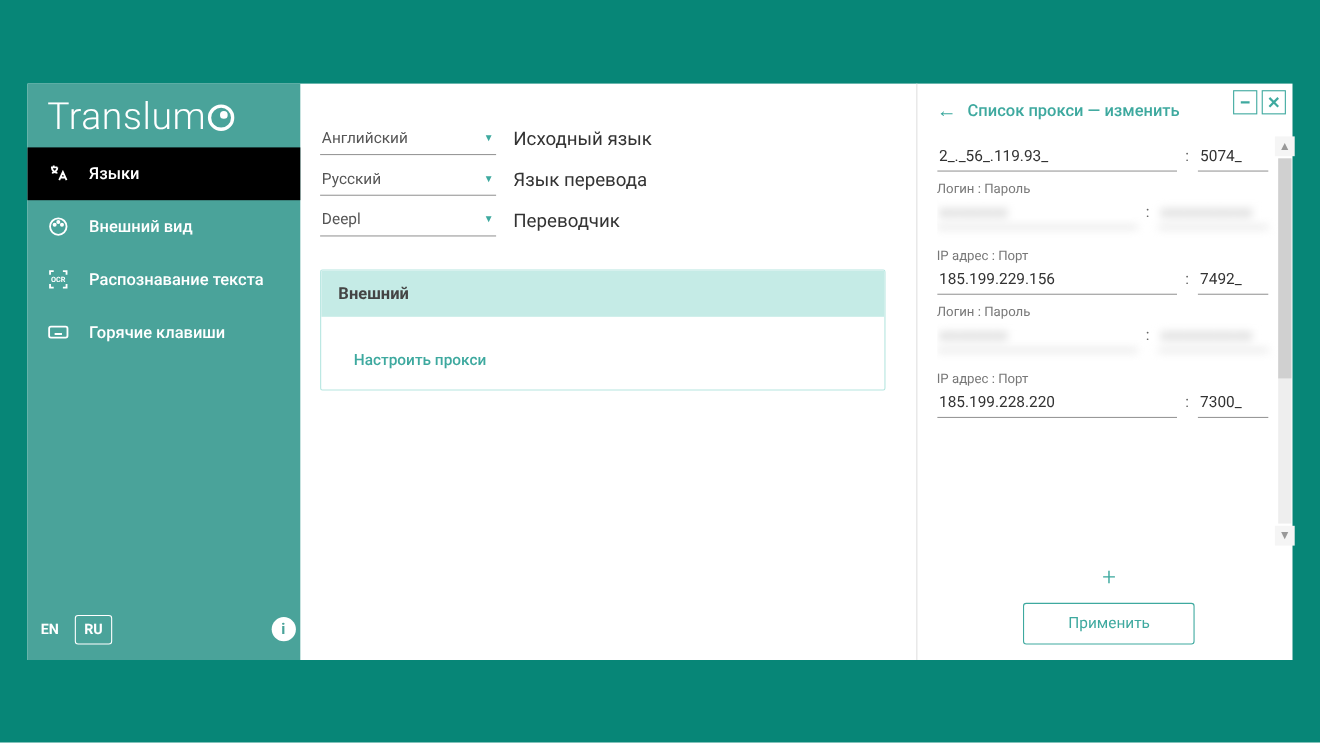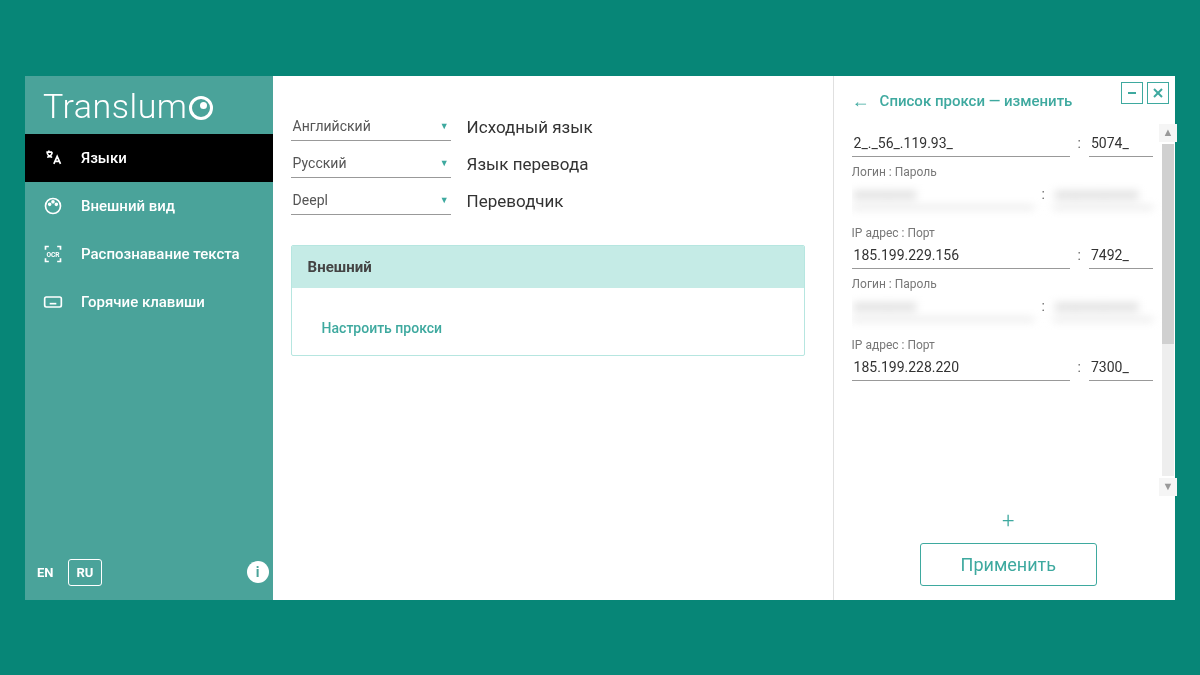--- a/index.html
+++ b/index.html
@@ -43,21 +43,21 @@
 .ip-field { flex: 1; border: none; border-bottom: 1px solid #999; padding: 3px 2px 5px; font-size: 14px; color: #333; outline: none; }
 .port-field { width: 64px; border: none; border-bottom: 1px solid #999; padding: 3px 2px 5px; font-size: 14px; color: #333; outline: none; }
 .colon { color: #666; font-size: 14px; padding: 0 2px; }
 .blurred { filter: blur(4px); color: #aaa; }
 .scroll-arrow { position: absolute; right: -2px; width: 18px; height: 18px; display: flex; align-items: center; justify-content: center; color: #999; cursor: pointer; font-size: 11px; background: #f5f5f5; }
 .scroll-up { top: 48px; }
 .scroll-down { bottom: 104px; }
 .scroll-track { position: absolute; right: 1px; top: 68px; bottom: 124px; width: 12px; background: #eee; }
 .scroll-thumb { position: absolute; right: 1px; top: 68px; width: 12px; height: 200px; background: #d0d0d0; }
 .add-btn { text-align: center; color: #3ea99f; font-size: 22px; font-weight: 300; cursor: pointer; margin: 4px 0 10px; }
-.apply-btn { margin: 0 auto; display: block; border: 1.5px solid #3ea99f; color: #3ea99f; background: #fff; padding: 10px 40px; font-size: 18px; border-radius: 3px; cursor: pointer; }
+.apply-btn { margin: 0 auto; display: block; border: 1.5px solid #3ea99f; color: #3ea99f; background: #fff; padding: 10px 40px; font-size: 14px; border-radius: 3px; cursor: pointer; }
 </style>
 </head>
 <body>
 
 <div class="window">
   <div class="window-controls">
     <div class="win-btn">
         <svg width="12" height="12" viewBox="0 0 12 12">
           <line x1="2" y1="6" x2="10" y2="6" stroke-width="2"></line>
         </svg>

